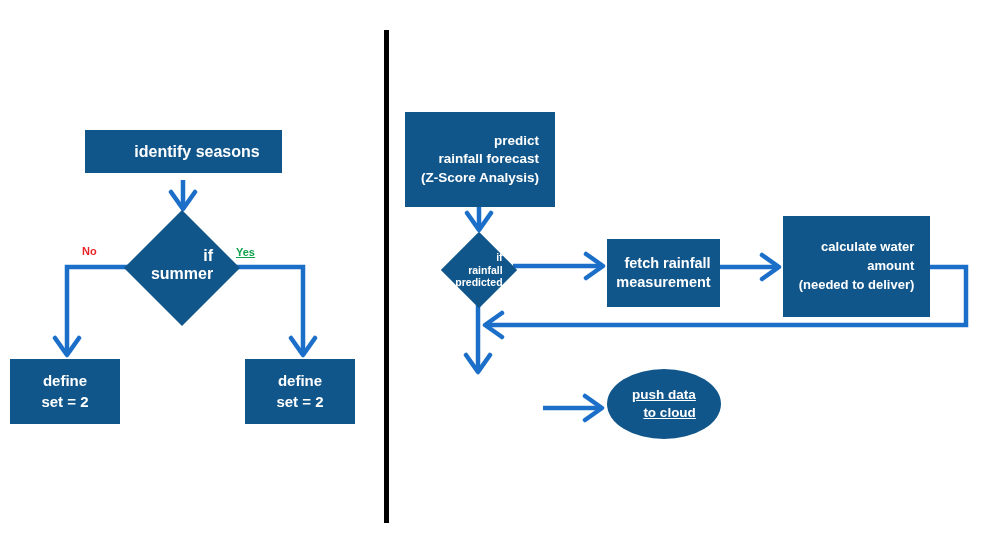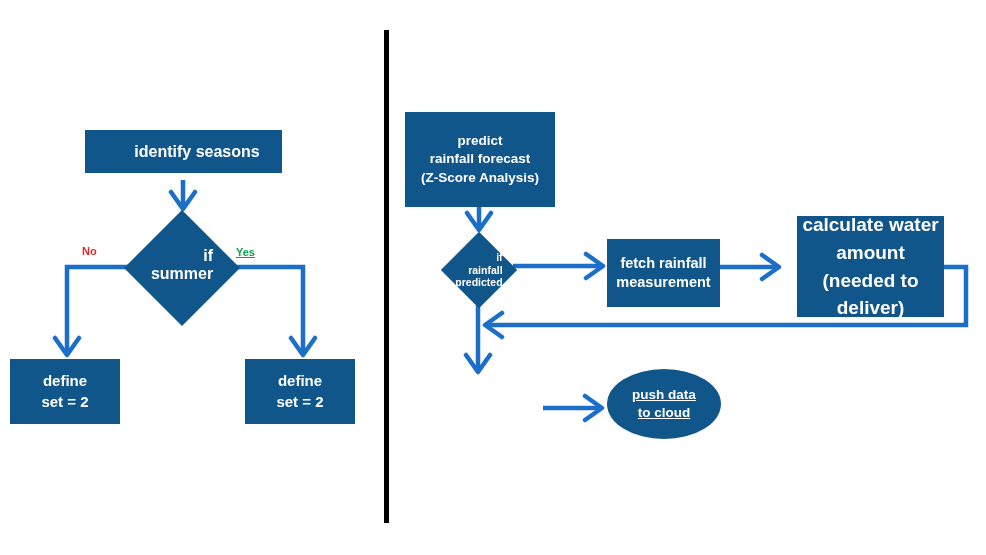--- a/index.html
+++ b/index.html
@@ -14,21 +14,21 @@
   html,body{margin:0;padding:0;background:var(--background);}
   body{font-family:"Liberation Sans","DejaVu Sans",sans-serif;}
   .canvas{position:relative;width:986px;height:555px;background:var(--background);overflow:hidden;}
   .wires{position:absolute;left:0;top:0;width:986px;height:555px;pointer-events:none;}
   .conn{fill:none;stroke:var(--arrow);stroke-width:4.5;stroke-linejoin:miter;}
   .chev-path{fill:none;stroke:var(--arrow);stroke-width:4.5;stroke-linecap:round;stroke-linejoin:round;}
   .divider{position:absolute;background:var(--divider);}
   .node{position:absolute;background:var(--node-fill);color:var(--node-text);
         display:flex;align-items:center;justify-content:center;text-align:center;
         font-weight:bold;box-sizing:border-box;}
-  .node .lines{line-height:1.35;}
+  .node .lines{line-height:1.35;text-align:right;}
   .node .lines.left{text-align:center;}
   .diamond-shape{position:absolute;background:var(--node-fill);transform:rotate(45deg);}
   .diamond-label{position:absolute;color:var(--node-text);font-weight:bold;text-align:right;
         display:flex;align-items:center;justify-content:center;}
   .branch-label{position:absolute;font-weight:bold;font-size:11px;}
   .ellipse{border-radius:50%;}
   .line{display:block;}
 </style>
 </head>
 <body>
@@ -102,21 +102,21 @@
     </div>
   </div>
 
   <div class="node" style="left:607px;top:239px;width:113px;height:68px;font-size:14.5px;">
     <div class="lines" style="line-height:1.3;">
       <span class="line">fetch rainfall</span>
       <span class="line">measurement</span>
     </div>
   </div>
 
-  <div class="node" style="left:783px;top:216px;width:147px;height:101px;font-size:19px;margin-left:14px;">
+  <div class="node" style="left:783px;top:216px;width:147px;height:101px;font-size:13px;">
     <div class="lines" style="line-height:1.45;">
       <span class="line">calculate water</span>
       <span class="line">amount</span>
       <span class="line">(needed to deliver)</span>
     </div>
   </div>
 
 
   <div class="node ellipse" style="left:607px;top:369px;width:114px;height:70px;font-size:13.5px;">
     <div class="lines" style="line-height:1.3;text-decoration:underline;">

